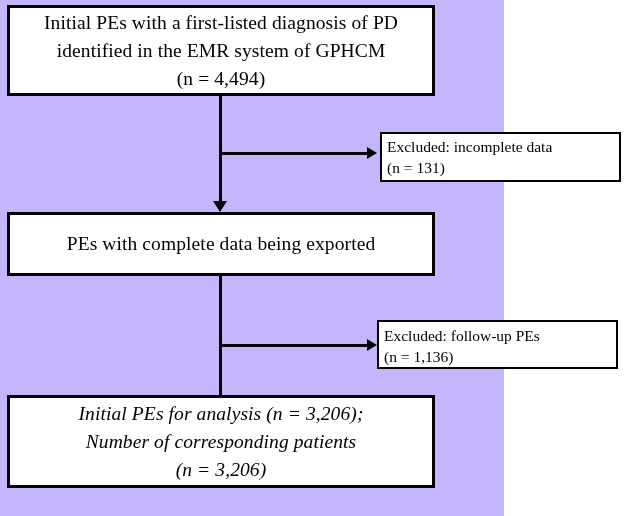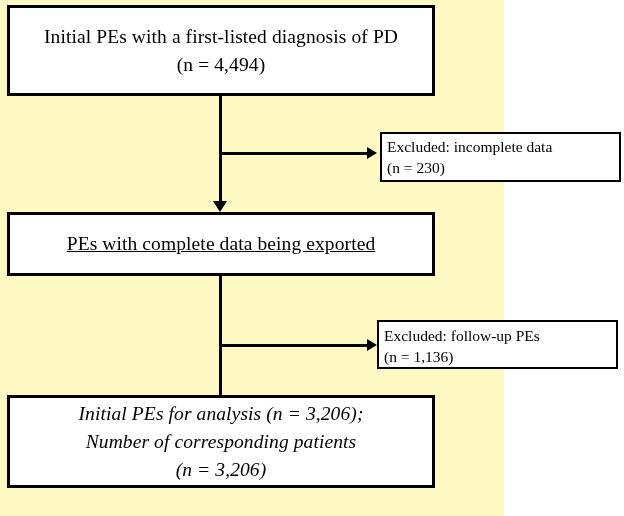--- a/index.html
+++ b/index.html
@@ -11,21 +11,21 @@
     width: 624px;
     height: 516px;
     font-family: "Liberation Serif", "DejaVu Serif", serif;
     color: #000000;
     overflow: hidden;
   }
   #flowchart {
     position: relative;
     width: 504px;
     height: 516px;
-    background: #fef9c3;
+    background: #c4b5fd;
   }
 
   
   .node {
     position: absolute;
     box-sizing: border-box;
     background: #ffffff;
     border: 3px solid #000000;
     display: flex;
     flex-direction: column;
@@ -46,21 +46,21 @@
     border-width: 2px;
     padding-left: 5px;
   }
   .node .line {
     display: block;
     white-space: nowrap;
   }
 
   
   #box-source      { left: 7px;   top: 5px;   width: 428px; height: 91px; }
-  #box-complete    { left: 7px;   top: 212px; width: 428px; height: 64px; text-decoration: underline; }
+  #box-complete    { left: 7px;   top: 212px; width: 428px; height: 64px; }
   #box-final       { left: 7px;   top: 395px; width: 428px; height: 93px; font-style: italic; }
   #box-excl-data   { left: 380px; top: 132px; width: 241px; height: 50px; }
   #box-excl-follow { left: 377px; top: 320px; width: 241px; height: 49px; justify-content: flex-end; }
 
   
   .conn {
     position: absolute;
     background: #000000;
   }
   .v-line { width: 3px; }
@@ -96,32 +96,33 @@
   #arrowhead-to-excl-data   { left: 367px; top: 147px; }
   #arrowhead-to-excl-follow { left: 367px; top: 339px; }
 </style>
 </head>
 <body>
 
 <div id="flowchart">
 
   <div class="node main" id="box-source">
     <span class="line">Initial PEs with a first-listed diagnosis of PD</span>
+    <span class="line">identified in the EMR system of GPHCM</span>
     <span class="line">(n = 4,494)</span>
   </div>
 
   <div class="conn v-line" id="trunk-1"></div>
   <div class="arrow-down" id="arrowhead-to-complete"></div>
 
   <div class="conn h-line" id="branch-1"></div>
   <div class="arrow-right" id="arrowhead-to-excl-data"></div>
 
   <div class="node side" id="box-excl-data">
     <span class="line">Excluded: incomplete data</span>
-    <span class="line">(n = 230)</span>
+    <span class="line">(n = 131)</span>
   </div>
 
   <div class="node main" id="box-complete">
     <span class="line">PEs with complete data being exported</span>
   </div>
 
   <div class="conn v-line" id="trunk-2"></div>
   <div class="arrow-down" id="arrowhead-to-final"></div>
 
   <div class="conn h-line" id="branch-2"></div>

